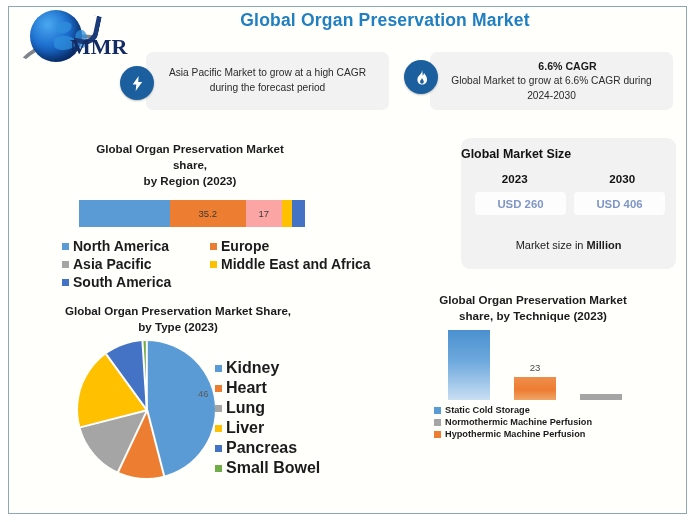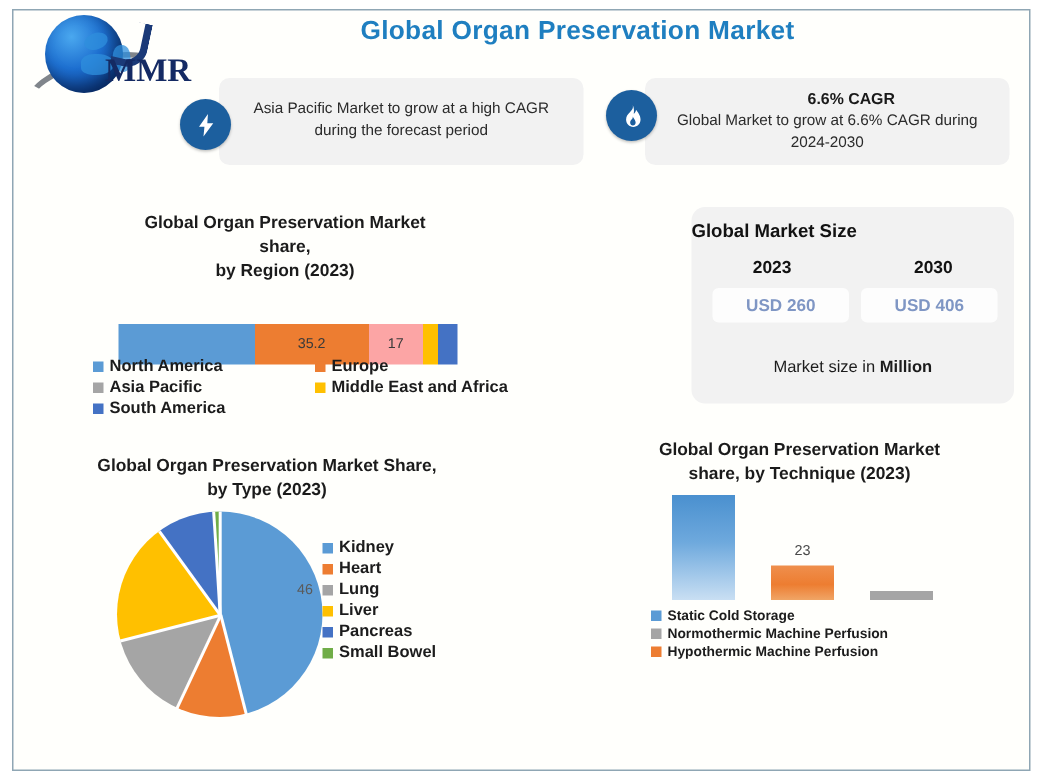--- a/index.html
+++ b/index.html
@@ -42,21 +42,21 @@
       box-shadow:0 1px 2px rgba(0,0,0,.25);}
 
   
   .sec-title{position:absolute;text-align:center;font-size:11.6px;font-weight:700;color:#1b1b1b;line-height:1.38;}
 
   
   .sbar{position:absolute;display:flex;height:27px;}
   .sbar .seg{height:100%;display:flex;align-items:center;justify-content:center;
       font-size:9.5px;color:#3a3a3a;}
 
-  .leg{position:absolute;font-size:11px;font-weight:700;color:#1c1c1c;}
+  .leg{position:absolute;font-size:14px;font-weight:700;color:#1c1c1c;}
   .leg .row{display:flex;align-items:center;margin-bottom:2px;white-space:nowrap;}
   .leg .sw{width:7px;height:7px;margin-right:4px;flex:0 0 auto;}
 
   
   .msize{position:absolute;left:461px;top:138px;width:215px;height:131px;
       background:#f2f2f2;border-radius:9px;}
   .msize .mt{position:absolute;left:0;top:9px;width:100%;text-align:left;
       font-size:12.4px;font-weight:700;color:#121212;}
   .msize .yr{position:absolute;top:34px;width:50%;text-align:center;font-size:11.6px;font-weight:700;color:#121212;}
   .msize .vbox{position:absolute;top:54px;height:23px;background:#fdfdfd;border-radius:4px;
@@ -120,21 +120,21 @@
       <span>Global Market to grow at 6.6% CAGR during 2024-2030</span>
     </div>
   </div>
 
   <div class="sec-title" style="left:40px;top:141px;width:300px;">
     <div>Global Organ Preservation Market</div>
     <div>share,</div>
     <div>by Region (2023)</div>
   </div>
 
-  <div class="sbar" id="region-bar" style="left:64px;top:216px;width:226px;padding-left:15px;">
+  <div class="sbar" id="region-bar" style="left:64px;top:200px;width:226px;padding-left:15px;">
       <div class="seg" style="background: rgb(91, 155, 213); width: 40.2659%;"></div>
       <div class="seg" style="background: rgb(237, 125, 49); width: 33.4283%;">35.2</div>
       <div class="seg" style="background: #fca5a5; width: 16.1443%;">17</div>
       <div class="seg" style="background: rgb(255, 192, 0); width: 4.2735%;"></div>
       <div class="seg" style="background: rgb(68, 114, 196); width: 5.88794%;"></div>
     </div>
 
   <div class="leg" id="region-legend" style="left:62px;top:238px;width:270px;">
       <div style="display: grid; grid-template-columns: 148px 1fr; column-gap: 0px;">
         <div class="row">
@@ -179,21 +179,21 @@
   <div class="pie" id="type-pie" style="background: conic-gradient(rgb(91, 155, 213) 0deg, rgb(91, 155, 213) 165.6deg, rgb(237, 125, 49) 165.6deg, rgb(237, 125, 49) 205.2deg, rgb(165, 165, 165) 205.2deg, rgb(165, 165, 165) 255.6deg, rgb(255, 192, 0) 255.6deg, rgb(255, 192, 0) 324deg, rgb(68, 114, 196) 324deg, rgb(68, 114, 196) 356.4deg, rgb(112, 173, 71) 356.4deg, rgb(112, 173, 71) 360deg);">
       <div class="slicesep" style="transform: translateX(-50%) rotate(180deg);"></div>
       <div class="slicesep" style="transform: translateX(-50%) rotate(345.6deg);"></div>
       <div class="slicesep" style="transform: translateX(-50%) rotate(385.2deg);"></div>
       <div class="slicesep" style="transform: translateX(-50%) rotate(435.6deg);"></div>
       <div class="slicesep" style="transform: translateX(-50%) rotate(504deg);"></div>
       <div class="slicesep" style="transform: translateX(-50%) rotate(536.4deg);"></div>
     </div>
   <div class="pieval" style="left:158px;top:388px;margin-left:40px;">46</div>
 
-  <div class="leg" id="type-legend" style="left:215px;top:359px;width:120px;font-size:11px;">
+  <div class="leg" id="type-legend" style="left:215px;top:359px;width:120px;font-size:16px;">
       <div class="row">
         <span class="sw" style="background:#5b9bd5"></span>
         <span>Kidney</span>
       </div>
       <div class="row">
         <span class="sw" style="background:#ed7d31"></span>
         <span>Heart</span>
       </div>
       <div class="row">
         <span class="sw" style="background:#a5a5a5"></span>

